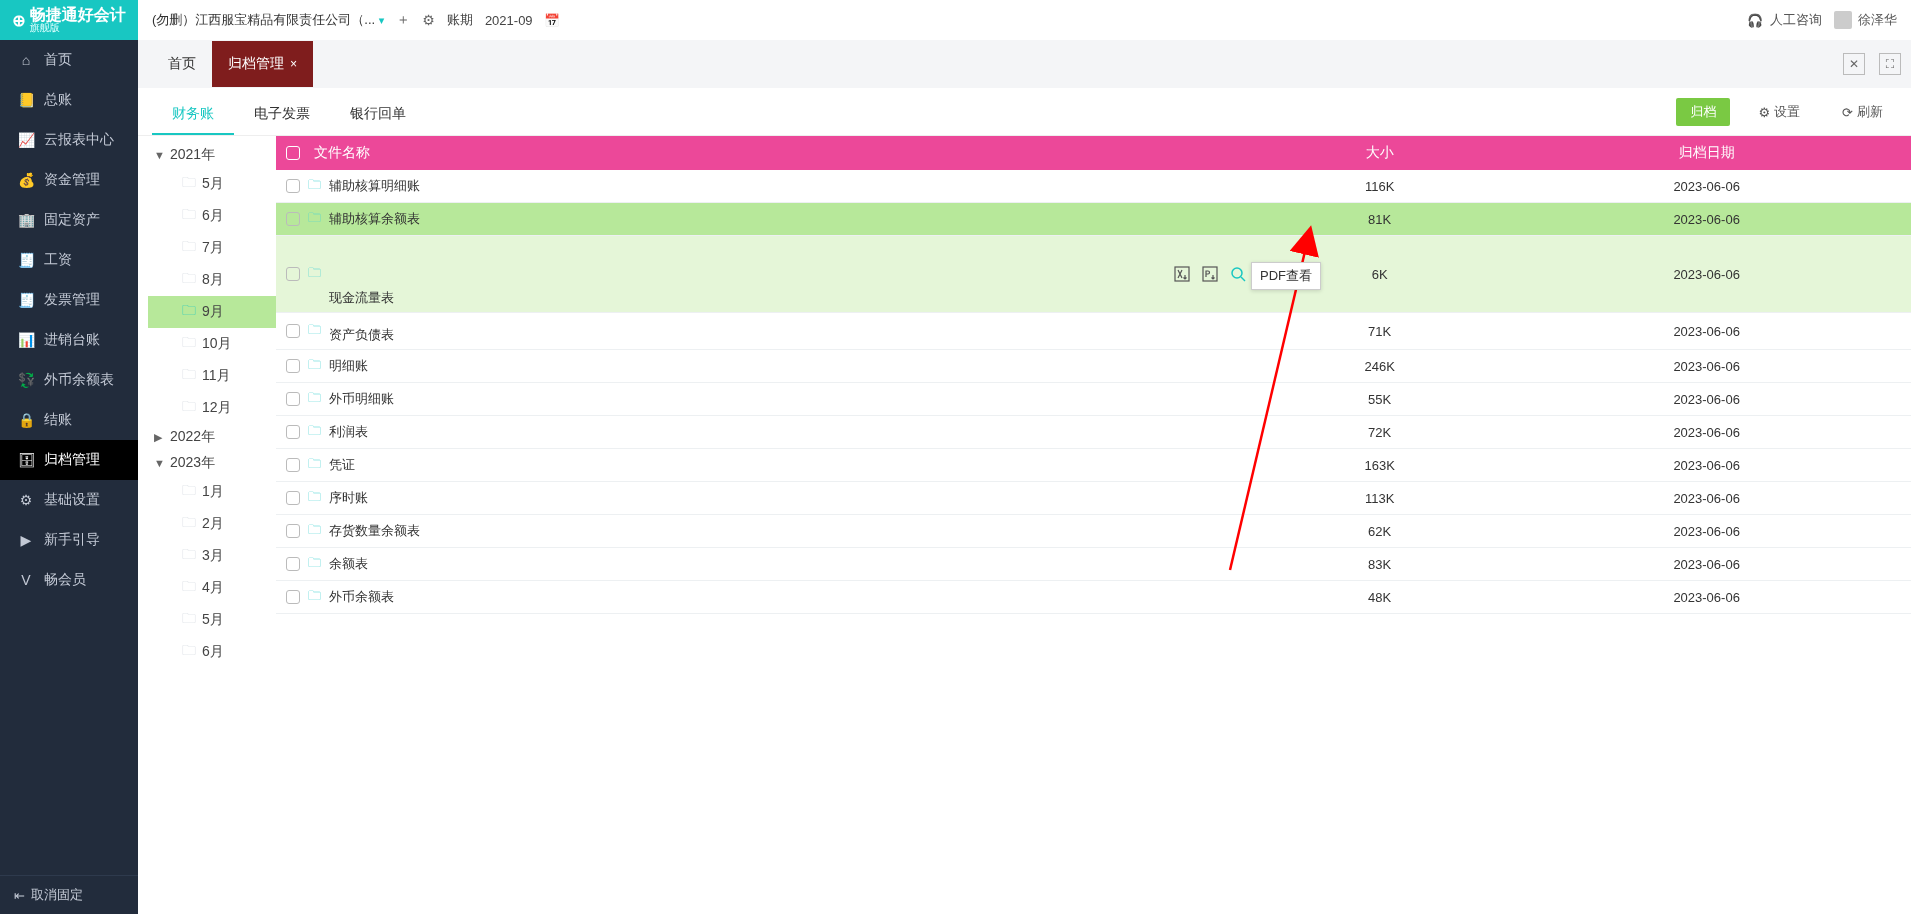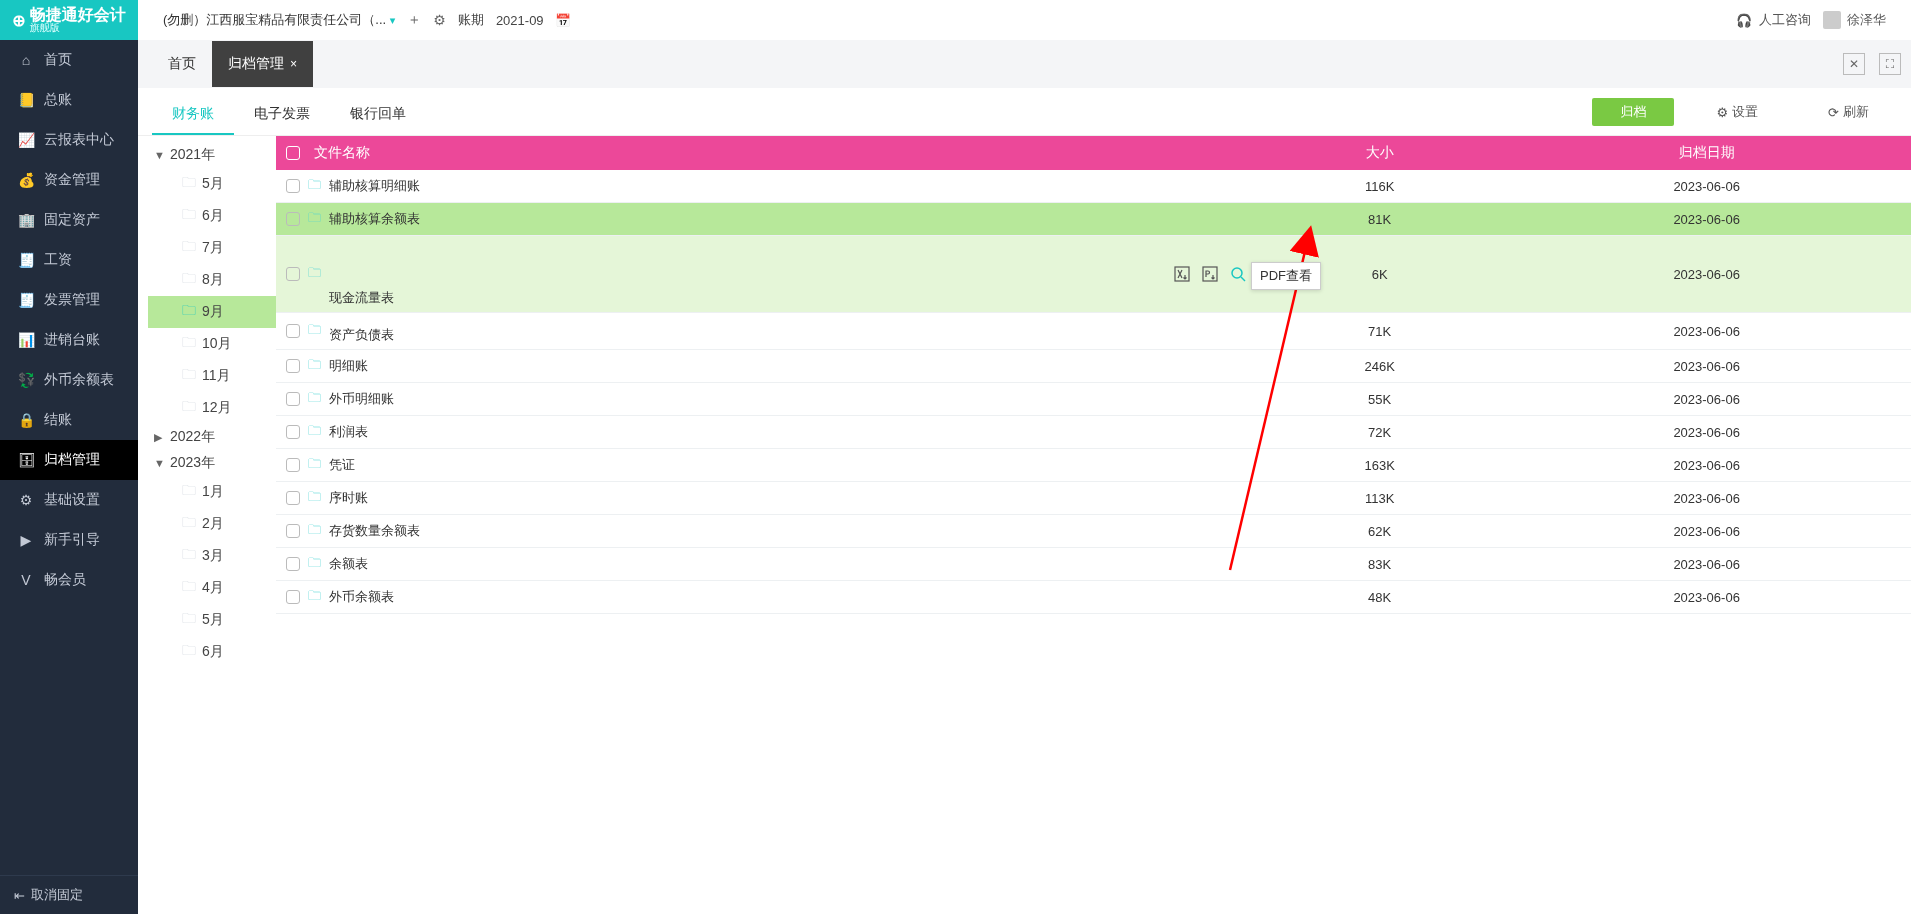--- a/index.html
+++ b/index.html
@@ -12,42 +12,42 @@
   .sidebar-logo { height: 40px; background: #18c7c2; display: flex; align-items: center; justify-content: center; gap: 4px; color: #fff; font-weight: bold; }
   .sidebar-logo .sub { font-size: 10px; color: #e0ffff; font-weight: normal; }
   .sidebar-menu { flex: 1; overflow-y: auto; }
   .sidebar-item { display: flex; align-items: center; gap: 10px; padding: 11px 18px; cursor: pointer; font-size: 14px; }
   .sidebar-item .icon { width: 16px; text-align: center; font-style: normal; }
   .sidebar-item.active { background: #000; color: #fff; }
   .sidebar-footer { padding: 10px 14px; border-top: 1px solid #2e3a4d; font-size: 13px; cursor: pointer; display:flex; align-items:center; gap:6px;}
 
   
   .main { flex: 1; display: flex; flex-direction: column; min-width: 0; }
-  .topbar { height: 40px; display: flex; align-items: center; padding: 0 25px; gap: 12px; color: #444; }
+  .topbar { height: 40px; display: flex; align-items: center; padding: 0 14px; gap: 12px; color: #444; }
   .topbar .company { color: #333; }
   .topbar .icon-btn { cursor: pointer; color: #666; font-size: 14px; }
   .topbar .spacer { flex: 1; }
   .topbar .user { display: flex; align-items: center; gap: 6px; color: #555; }
   .chev-down { color:#18c7c2; font-size:11px; }
   .date-icon { color:#18c7c2; }
 
   
   .page-tabs { height: 48px; display: flex; align-items: center; background: #f4f5f7; padding: 0 14px; position: relative; }
   .page-tab { padding: 14px 16px; font-size: 14px; color: #333; cursor: pointer; }
-  .page-tab.active { background: #404040; color: #fff; font-family: Liberation Mono, monospace; }
+  .page-tab.active { background: #7f1d1d; color: #fff; font-family: Liberation Mono, monospace; }
   .page-tab .close { margin-left: 6px; font-size: 12px; }
   .page-tabs .right-icons { position:absolute; right:10px; display:flex; gap:14px; }
   .page-tabs .right-icons span { width:22px; height:22px; border:1px solid #bbb; display:flex; align-items:center; justify-content:center; font-size:12px; color:#666; cursor:pointer; }
 
   
   .content { flex: 1; display: flex; flex-direction: column; padding: 0; }
   .toolbar { display: flex; align-items: flex-end; padding: 8px 14px 0 14px; border-bottom: 1px solid #eee; position:relative; height:48px; }
   .sub-tab { padding: 10px 20px; font-size: 14px; color: #333; cursor: pointer; }
   .sub-tab.active { color: #18c7c2; border-bottom: 2px solid #18c7c2; }
-  .btn { padding: 5px 28px; border-radius: 2px; cursor: pointer; font-size: 13px; display:inline-flex; align-items:center; gap:4px;}
+  .btn { padding: 5px 14px; border-radius: 2px; cursor: pointer; font-size: 13px; display:inline-flex; align-items:center; gap:4px;}
   .btn-primary { background: #7ac943; color: #fff; }
   .btn-link { color: #555; }
   .toolbar-actions { display:flex; align-items:center; gap:14px; position:absolute; right:14px; top:10px;}
 
   
   .body { flex: 1; display: flex; min-height: 0; }
   .tree { width: 138px; padding: 6px 0 6px 10px; }
   .tree-node { display: flex; align-items: center; gap: 6px; padding: 4px 6px; cursor: pointer; font-size: 14px; color:#444; }
   .tree-node .caret { width: 10px; color:#666; font-size:11px; }
   .tree-node .folder { color: #cfd4db; }

